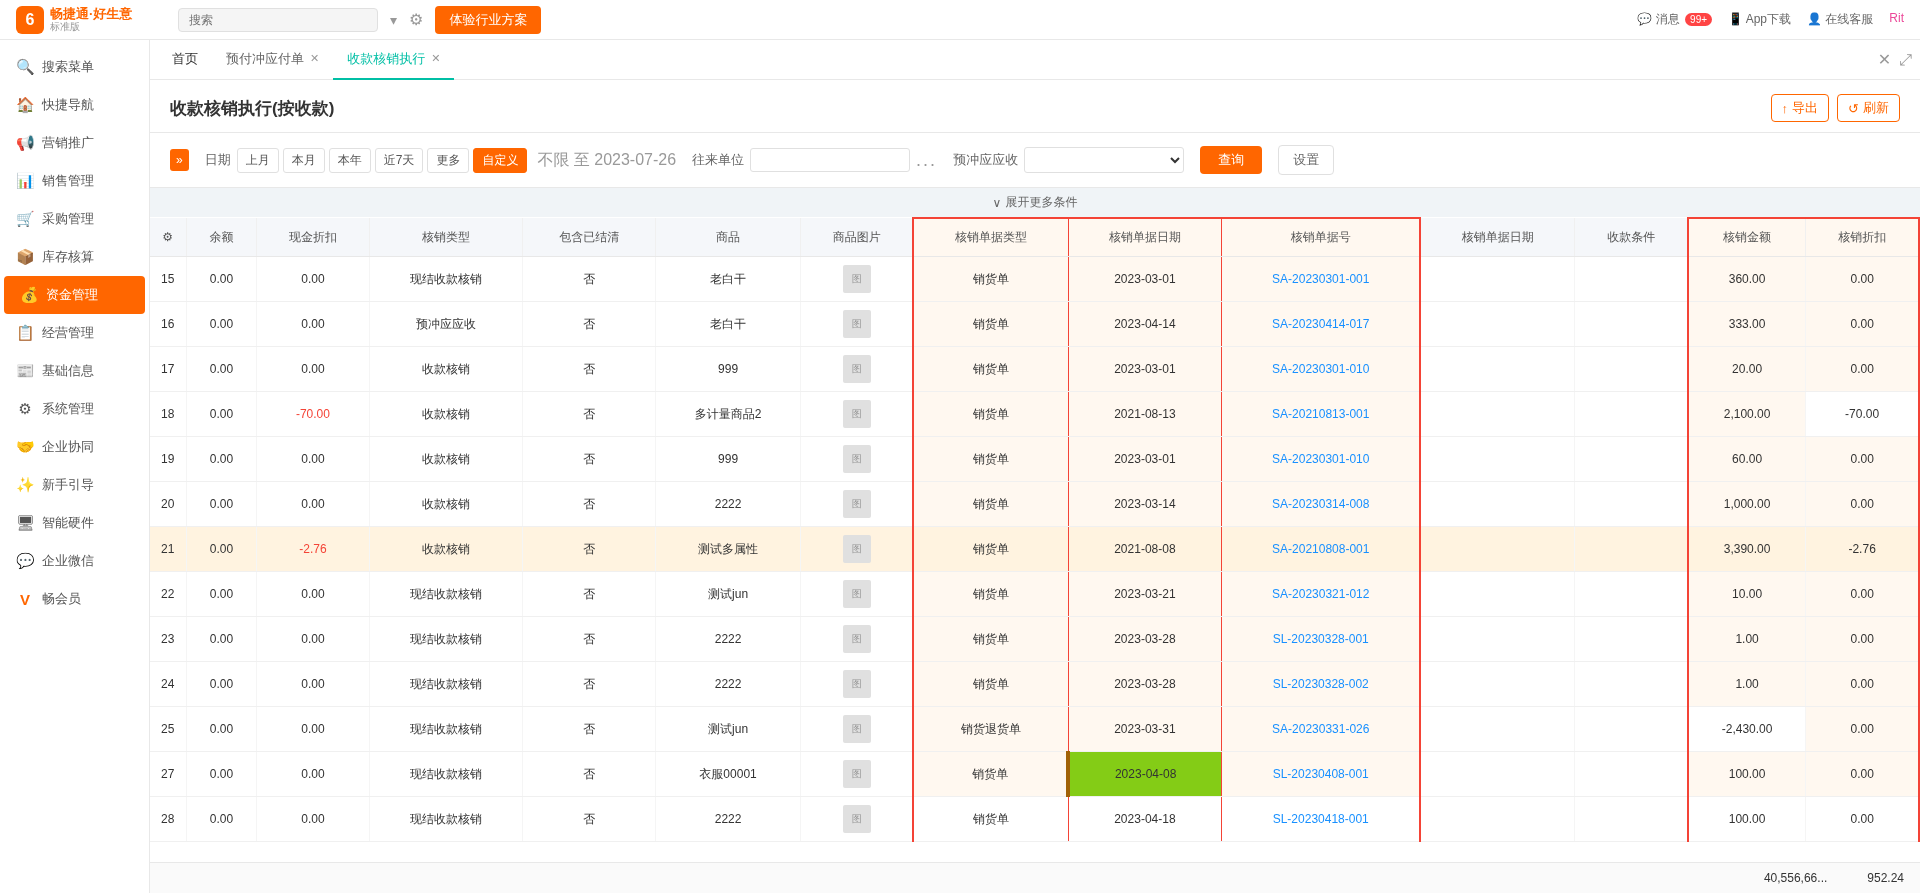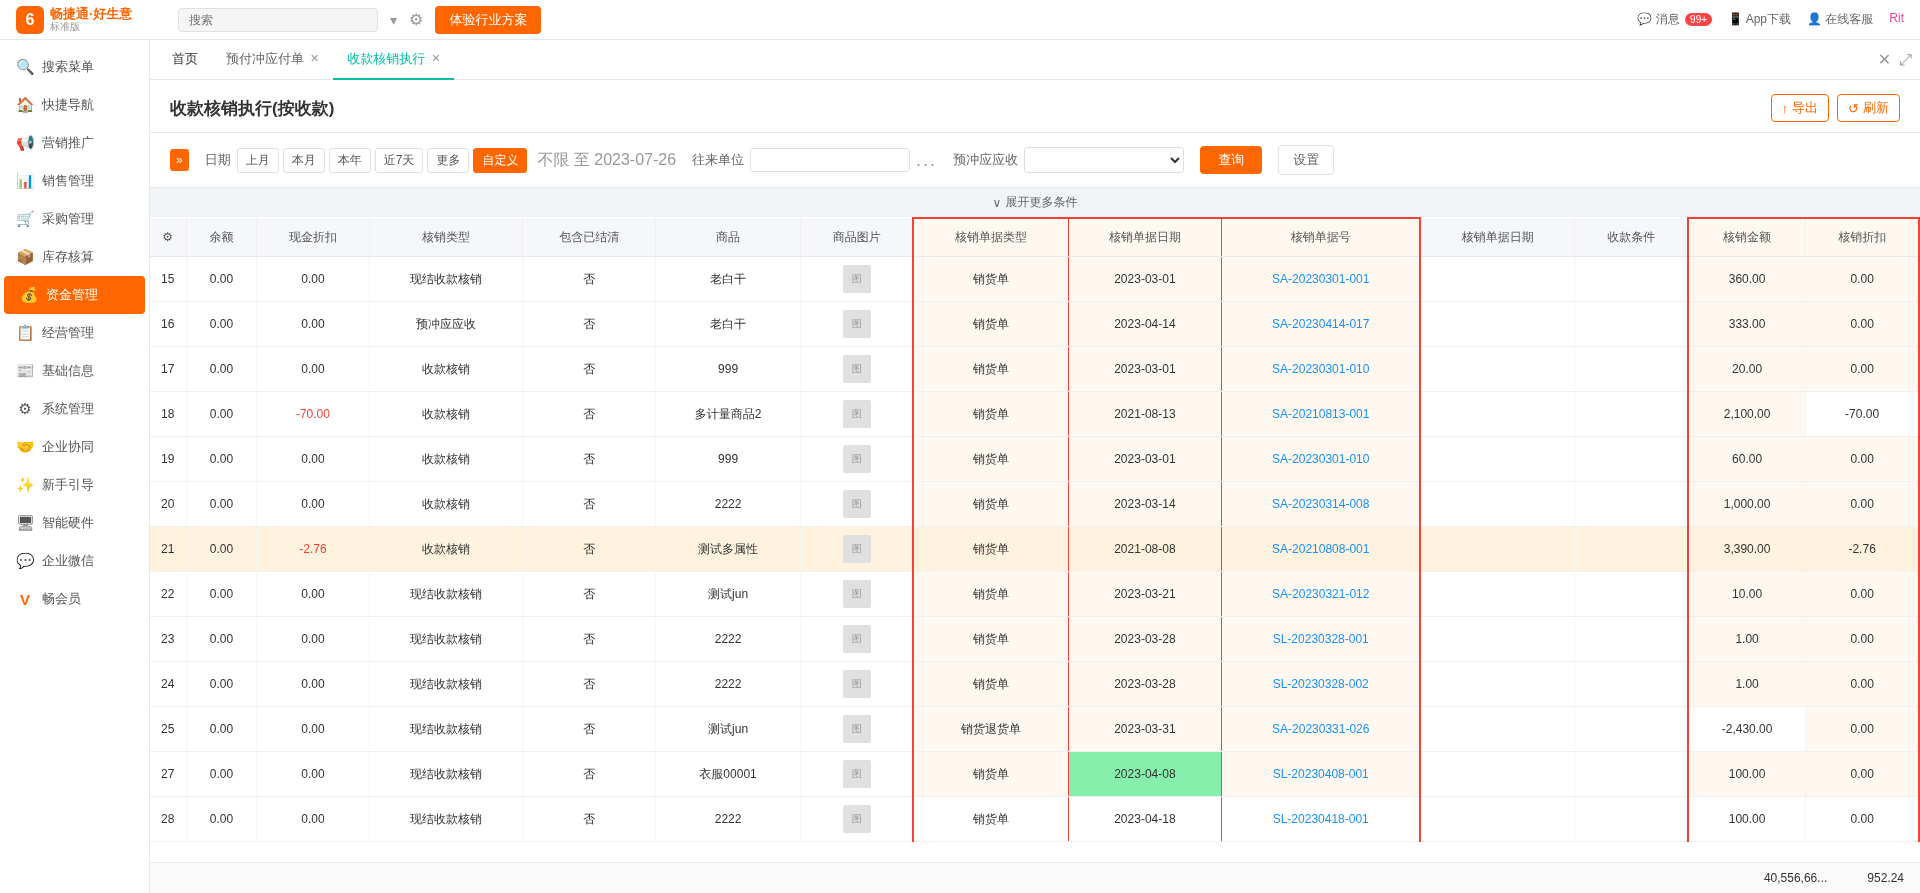--- a/index.html
+++ b/index.html
@@ -471,21 +471,21 @@
     <td>27</td>
     <td>0.00</td>
     <td style="">0.00</td>
     <td>现结收款核销</td>
     <td>否</td>
     <td>衣服00001</td>
     <td>
                     <div style="width:28px;height:28px;background:#e0e0e0;margin:auto;border-radius:2px;display:flex;align-items:center;justify-content:center;font-size:10px;color:#999">图</div>
                   </td>
     <td style="border-left: 2px solid #f44336; border-right: 1px solid #f44336;background:#fff8f0">销货单</td>
-    <td style="border-left: 1px solid #a16207; border-right: 1px solid #f44336;background:#86efac">2023-04-08</td>
+    <td style="border-left: 4px solid #a16207; border-right: 1px solid #f44336;background:#84cc16">2023-04-08</td>
     <td style="border-right: 2px solid #f44336;background:#fff8f0"><a class="link-text">SL-20230408-001</a></td>
     <td></td>
     <td></td>
     <td style="border-left: 2px solid #f44336;background:#fff8f0">100.00</td>
     <td style="border-right: 2px solid #f44336;background:#fff8f0">0.00</td>
   </tr>
                 <tr>
     <td>28</td>
     <td>0.00</td>
     <td style="">0.00</td>

